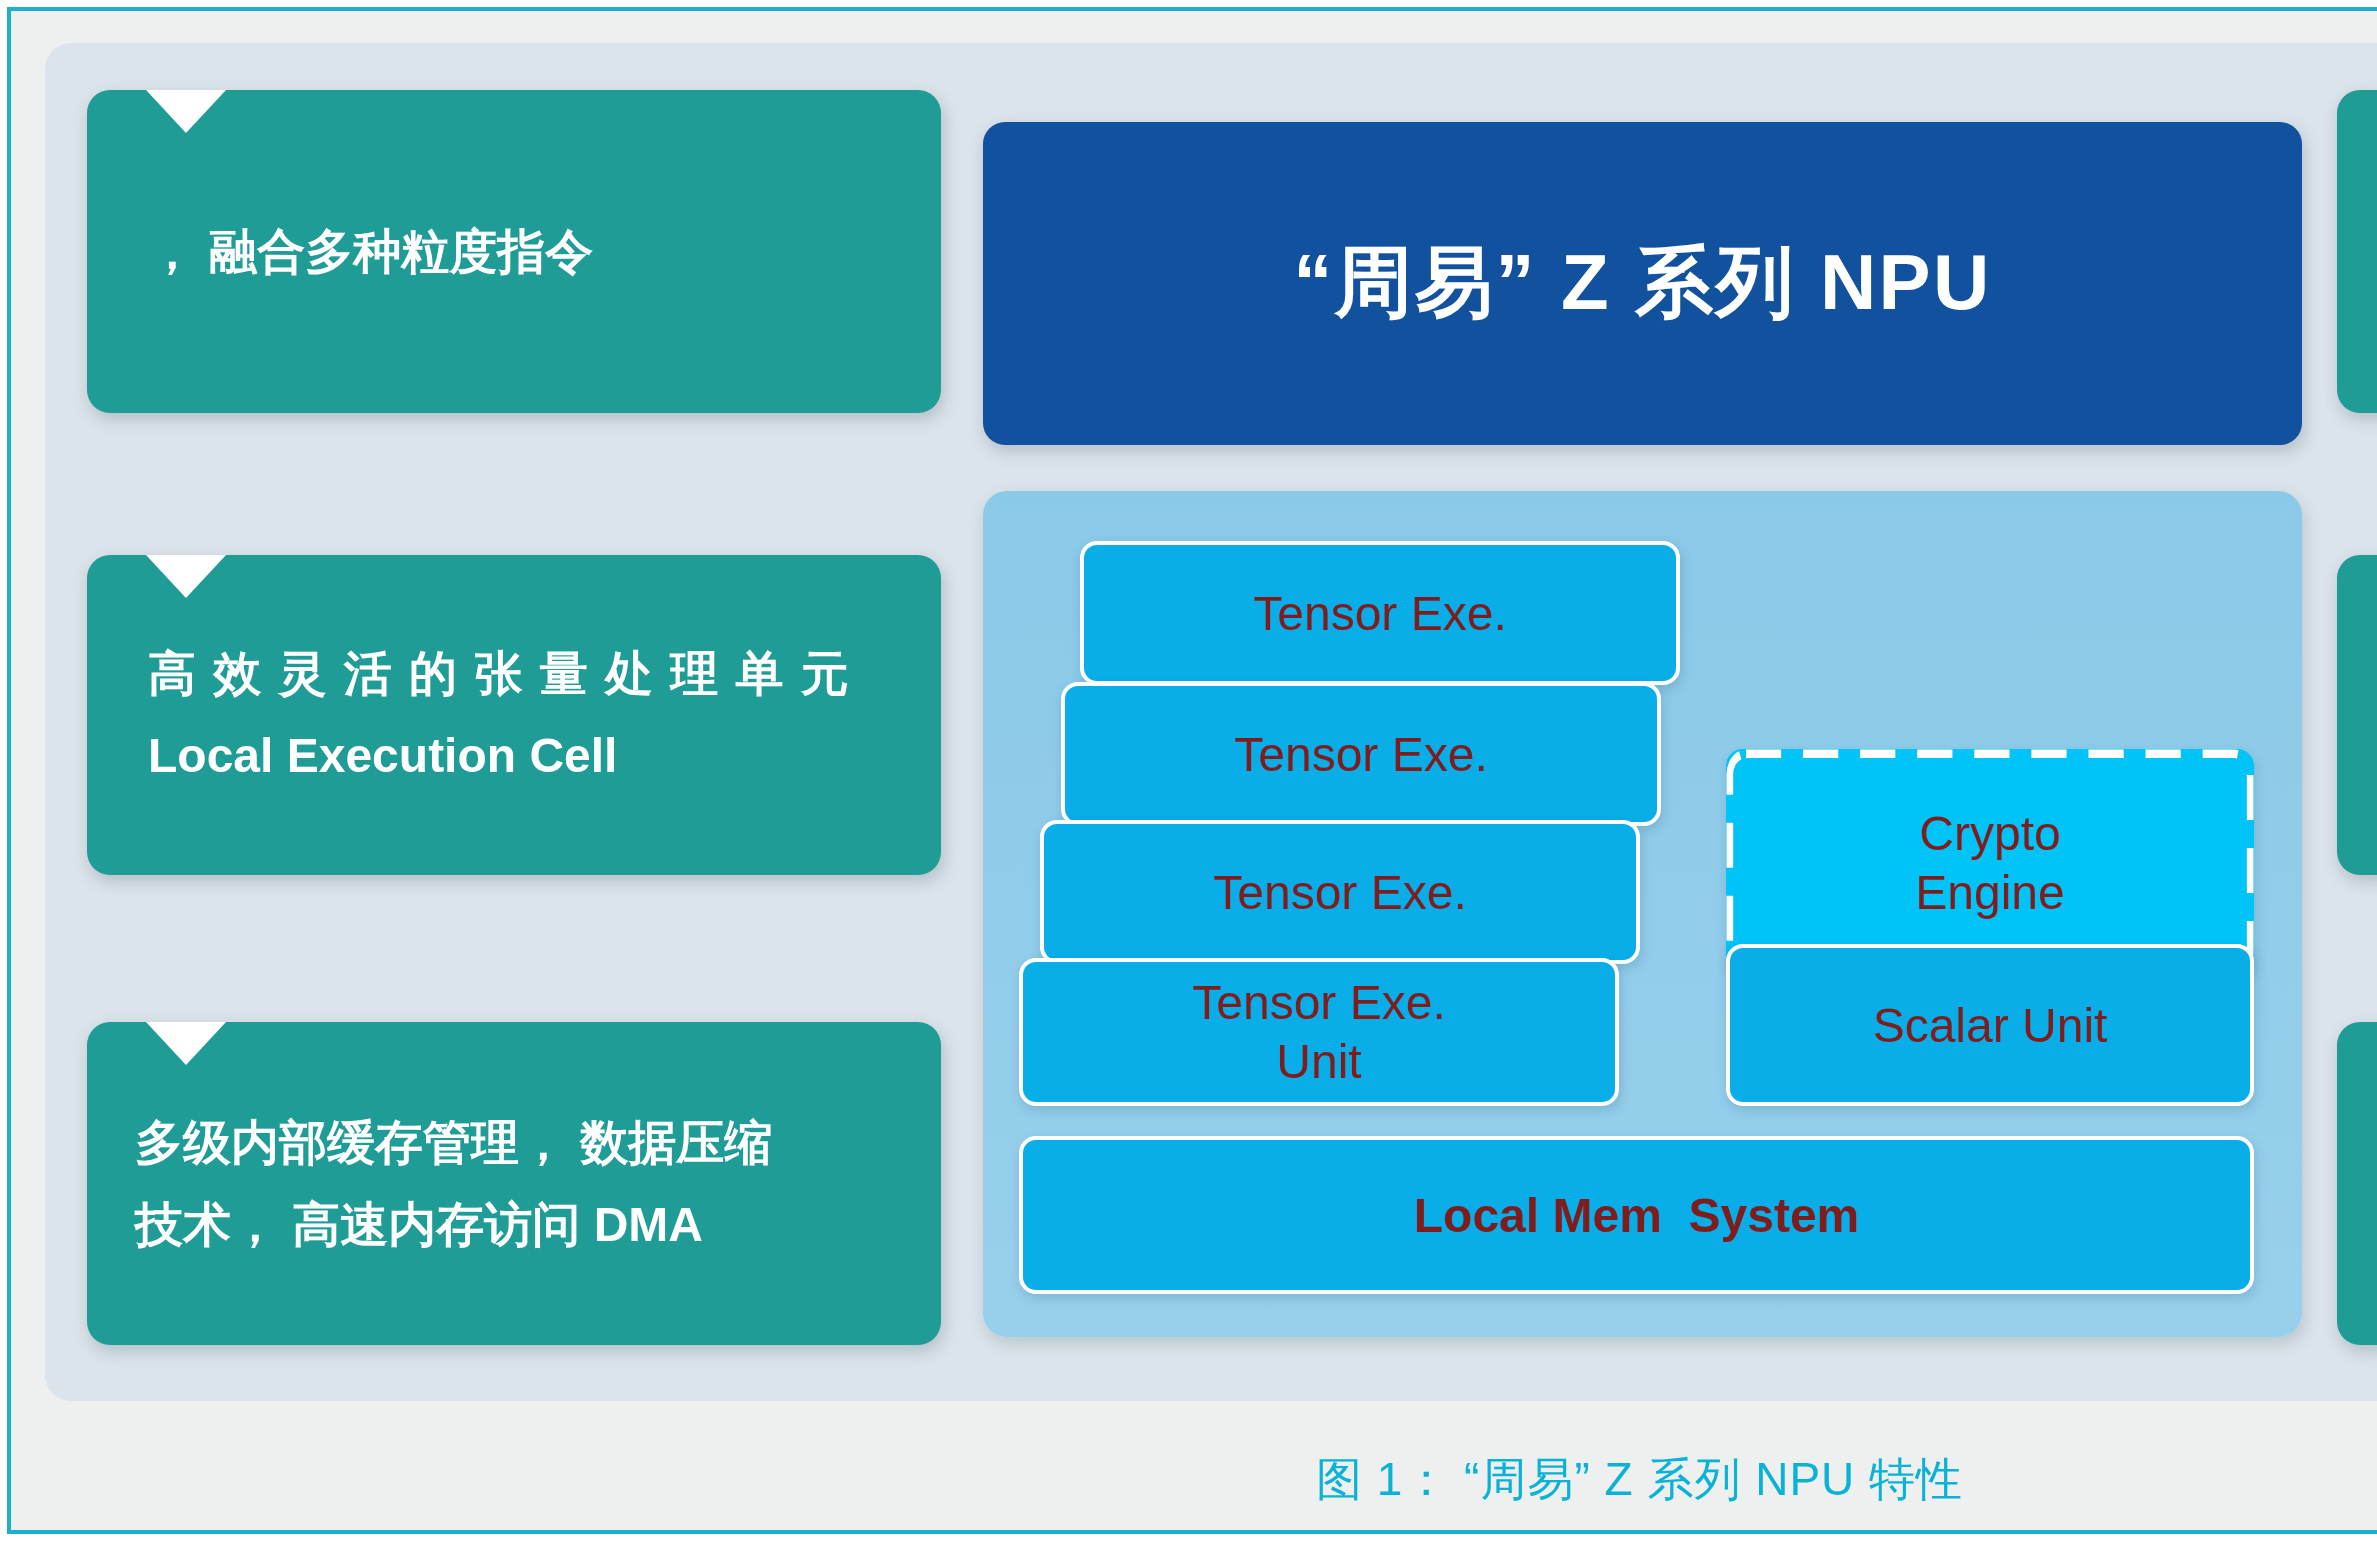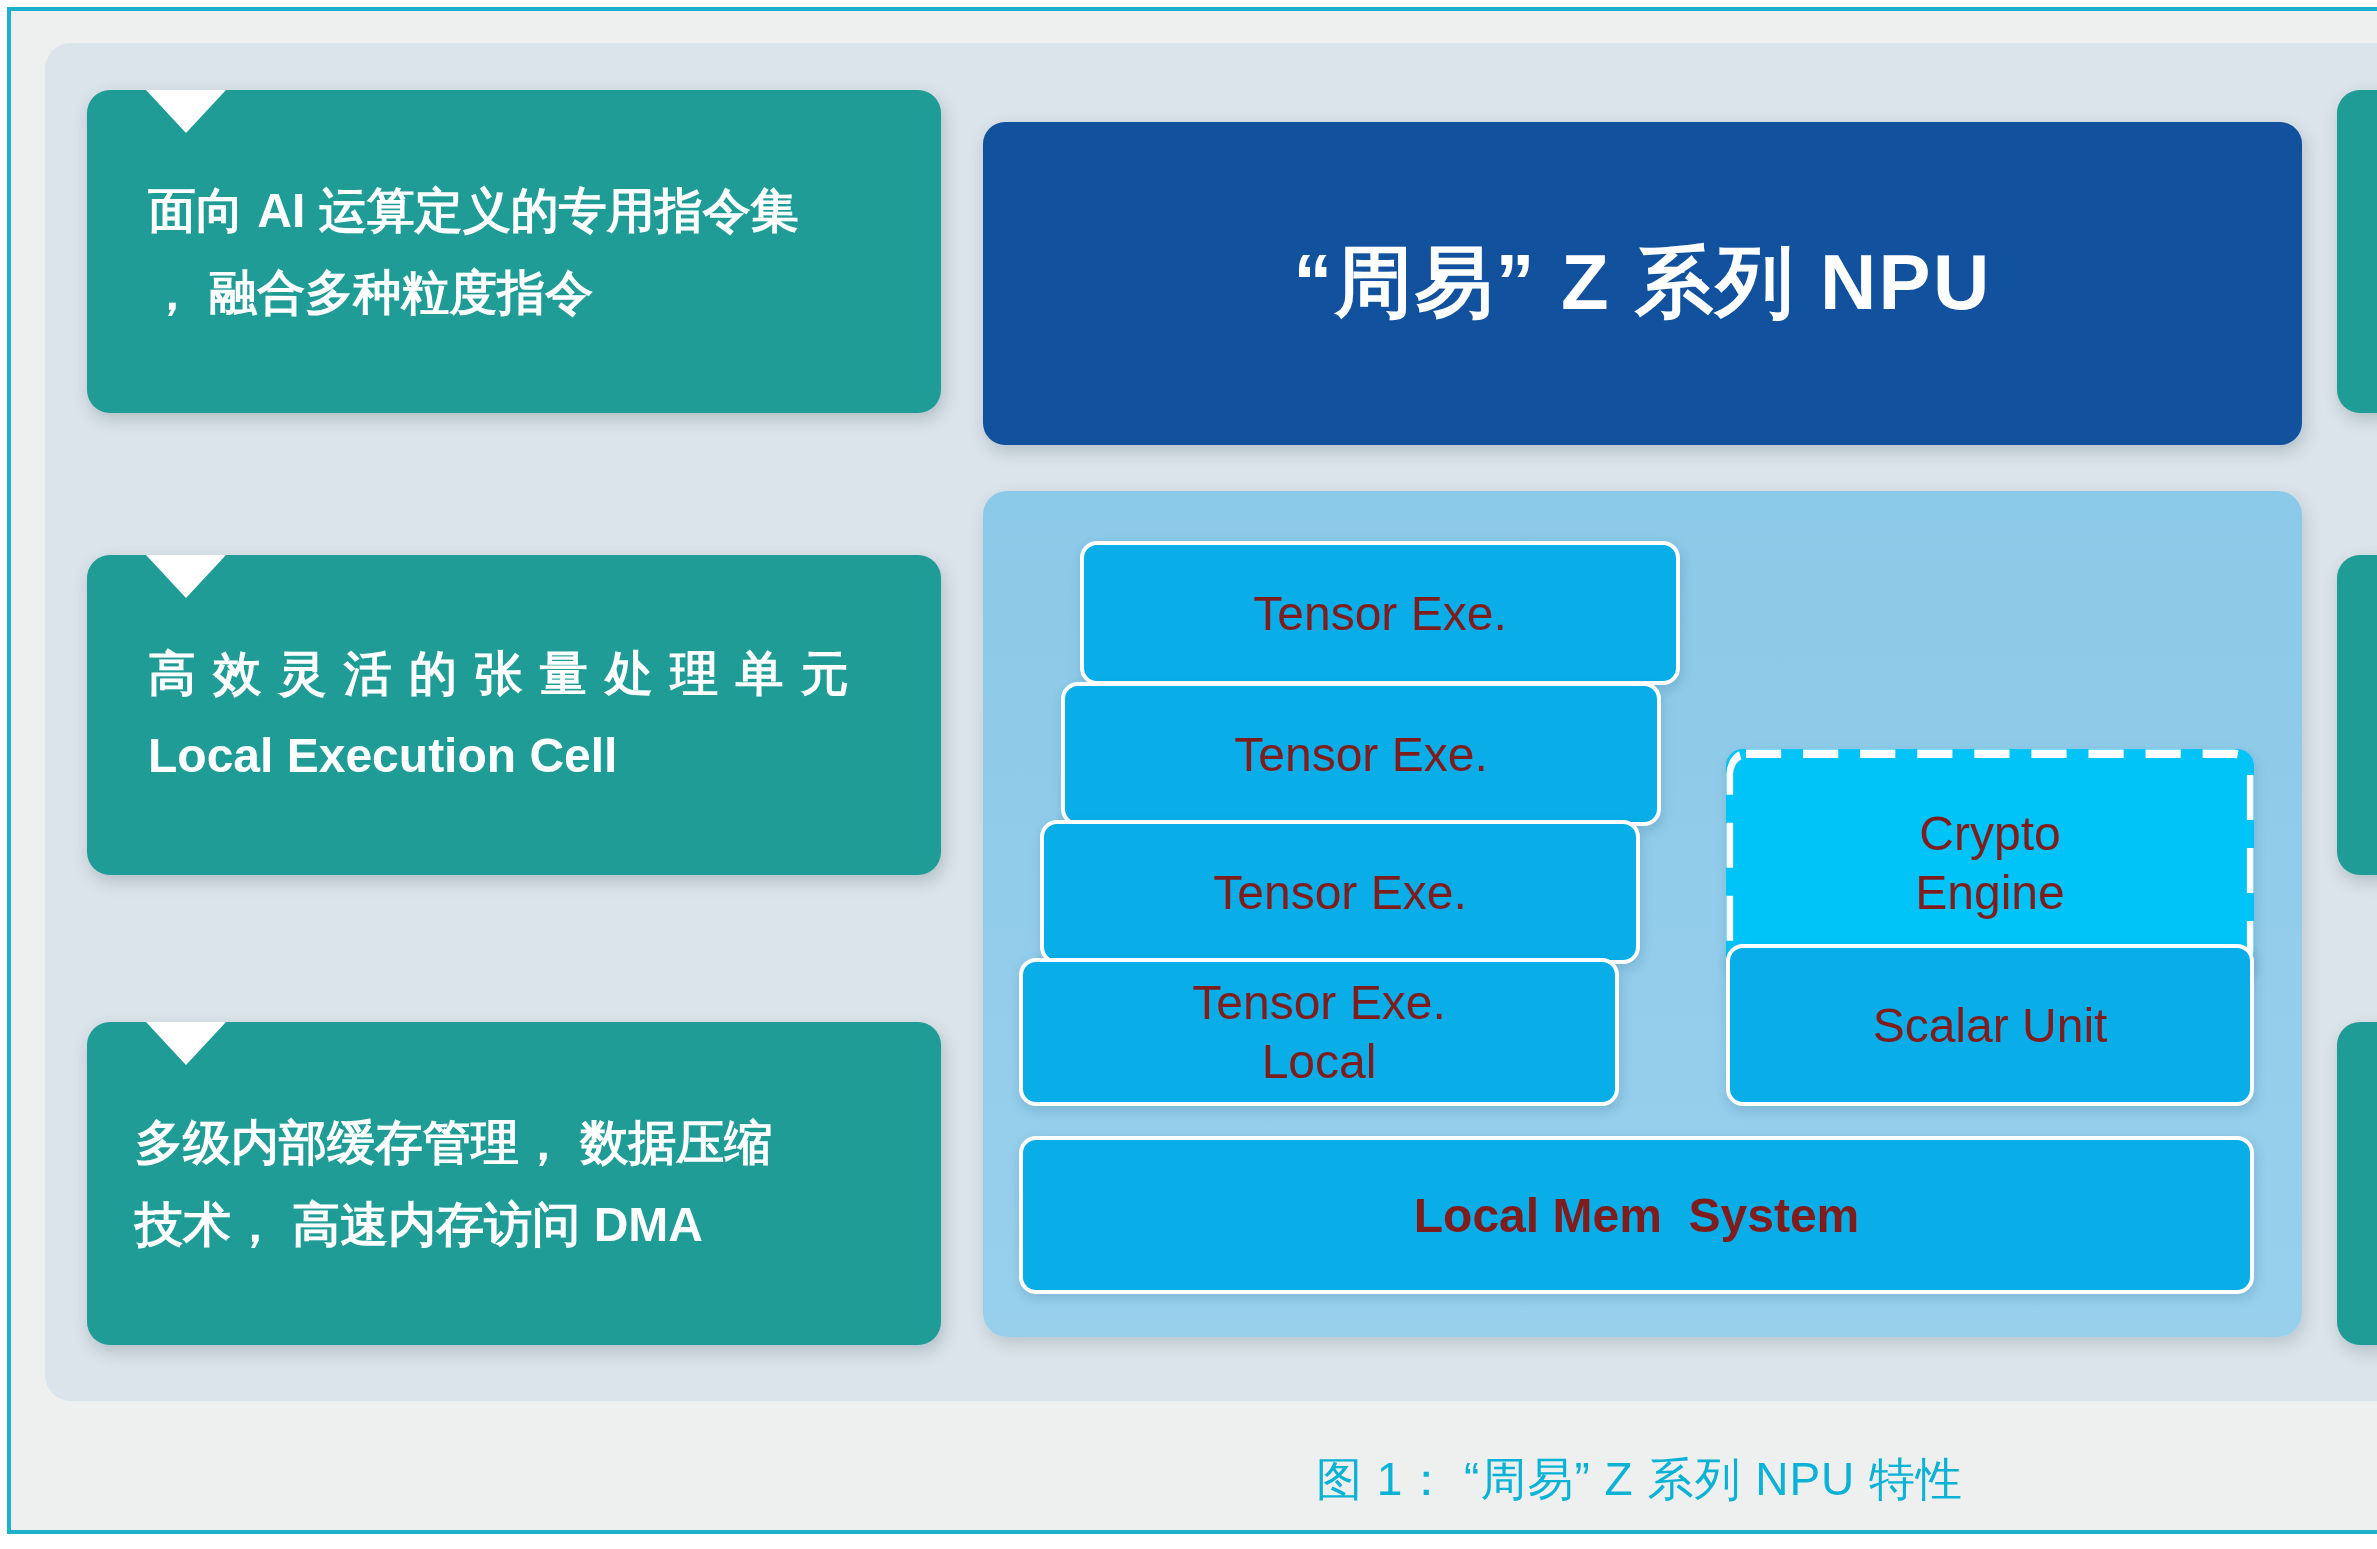--- a/index.html
+++ b/index.html
@@ -108,21 +108,20 @@
   }
 </style>
 </head>
 <body>
 
 <div class="frame"></div>
 <div class="backdrop"></div>
 
 <div class="card pos-l1">
   <div class="notch"></div>
-  <div class="card-line">面向 AI 运算定义的专用指令集</div>
   <div class="card-line">， 融合多种粒度指令</div>
 </div>
 <div class="card pos-l2">
   <div class="notch"></div>
   <div class="card-line tracked">高效灵活的张量处理单元</div>
   <div class="card-line">Local Execution Cell</div>
 </div>
 <div class="card pos-l3">
   <div class="notch"></div>
   <div class="card-line">多级内部缓存管理， 数据压缩</div>
@@ -154,21 +153,21 @@
     <div class="unit-line">Tensor Exe.</div>
   </div>
   <div class="unit u-t2">
     <div class="unit-line">Tensor Exe.</div>
   </div>
   <div class="unit u-t3">
     <div class="unit-line">Tensor Exe.</div>
   </div>
   <div class="unit u-cell">
     <div class="unit-line">Tensor Exe.</div>
-    <div class="unit-line">Local</div>
+    <div class="unit-line">Unit</div>
   </div>
   <div class="unit u-crypto">
     <svg class="dash-svg" viewBox="0 0 1110 375" preserveAspectRatio="none">
       <rect x="8" y="8" width="1094" height="359" rx="34" ry="34" fill="none" stroke="#ffffff" stroke-width="14" stroke-dasharray="74 46"></rect>
     </svg>
     <div class="unit-line">Crypto</div>
     <div class="unit-line">Engine</div>
   </div>
   <div class="unit u-scalar">
     <div class="unit-line">Scalar Unit</div>

